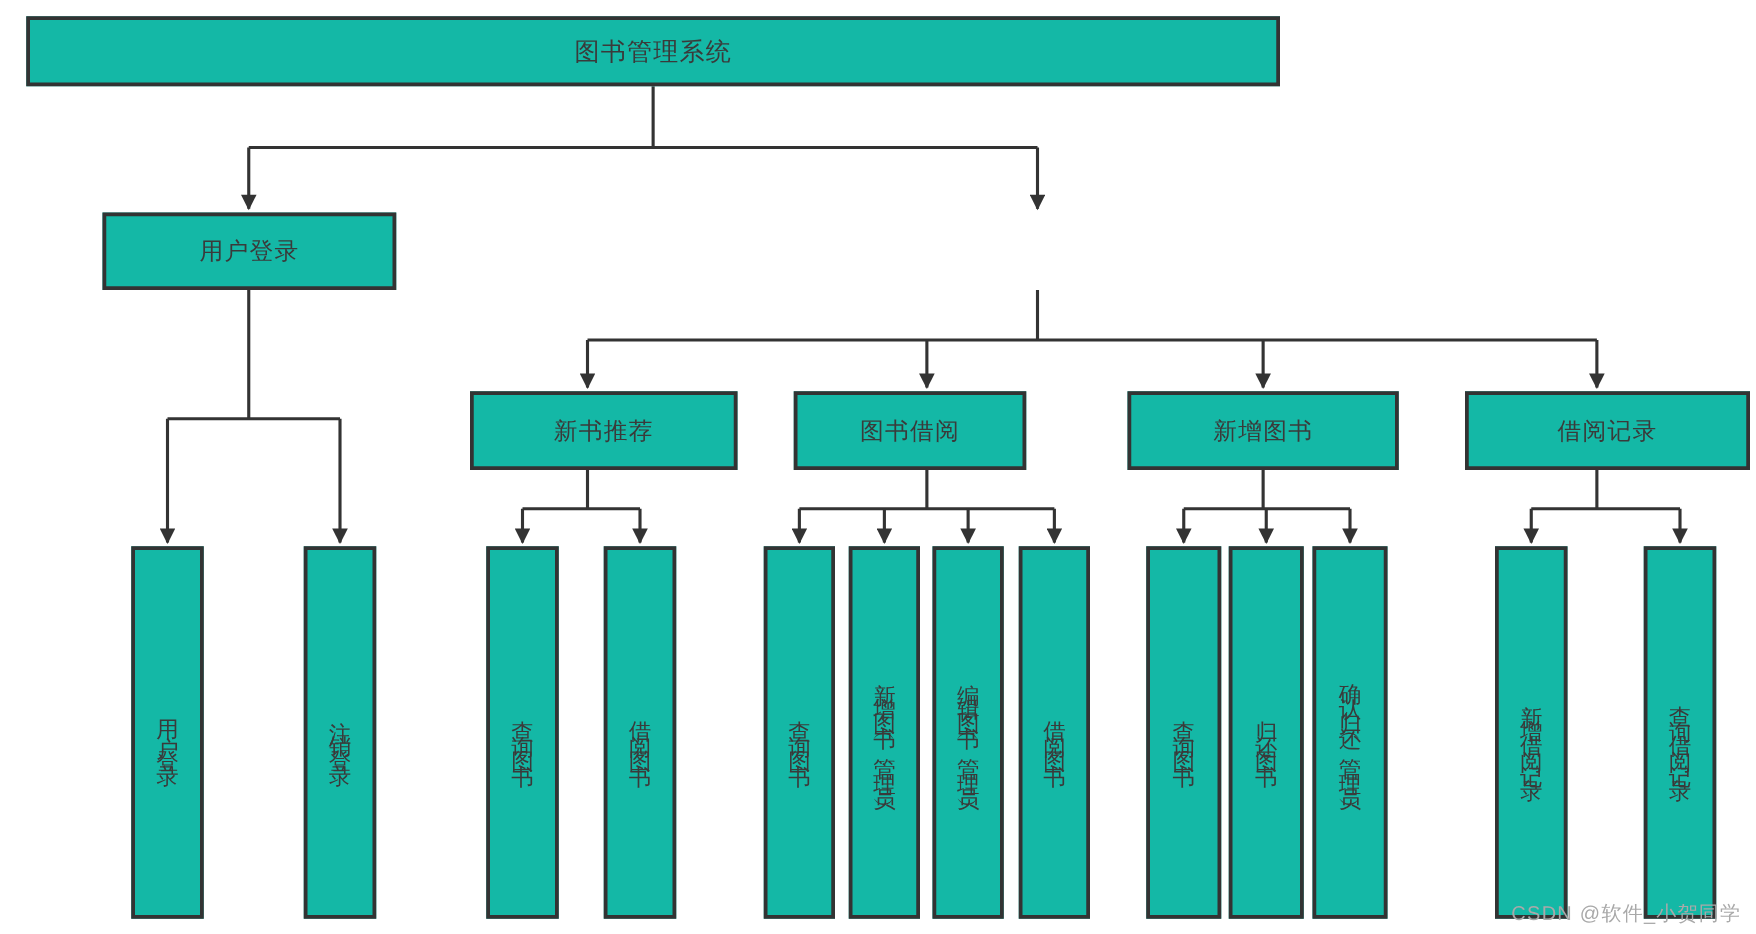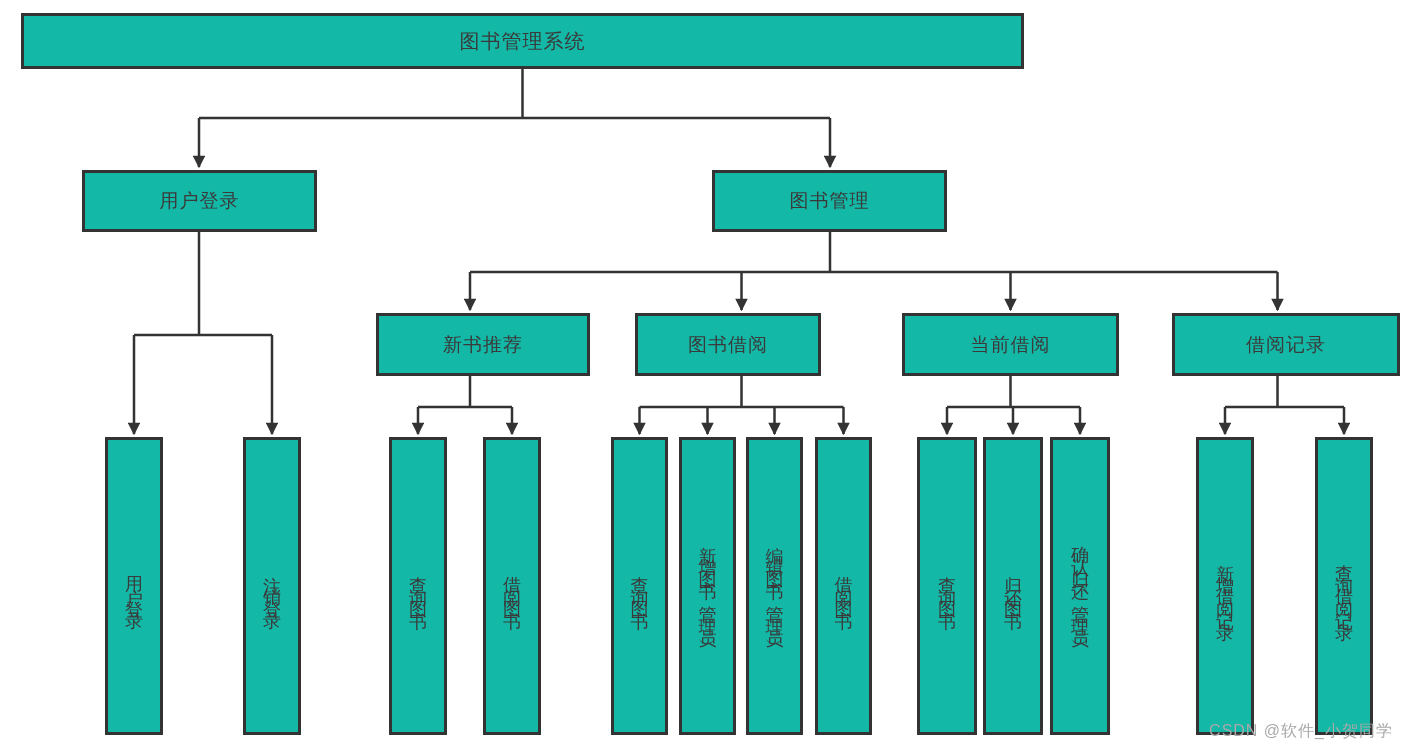--- a/index.html
+++ b/index.html
@@ -89,32 +89,29 @@
     </g>
   </svg>
 
   <div class="box hbox titlebox" style="left:21px;top:13px;width:1003px;height:56px;">
     <span>图书管理系统</span>
   </div>
 
   <div class="box hbox" style="left:82px;top:170px;width:235px;height:62px;">
     <span>用户登录</span>
   </div>
-  <div class="box hbox" style="left:712px;top:170px;width:235px;height:62px;">
-    <span>图书管理</span>
-  </div>
 
   <div class="box hbox" style="left:376px;top:313px;width:214px;height:63px;">
     <span>新书推荐</span>
   </div>
   <div class="box hbox" style="left:635px;top:313px;width:186px;height:63px;">
     <span>图书借阅</span>
   </div>
   <div class="box hbox" style="left:902px;top:313px;width:217px;height:63px;">
-    <span>当前借阅</span>
+    <span>新增图书</span>
   </div>
   <div class="box hbox" style="left:1172px;top:313px;width:228px;height:63px;">
     <span>借阅记录</span>
   </div>
 
   <div class="box vbox" style="left:105px;top:437px;width:58px;height:298px;">
     <span>用户登录</span>
   </div>
   <div class="box vbox" style="left:243px;top:437px;width:58px;height:298px;">
     <span>注销登录</span>

